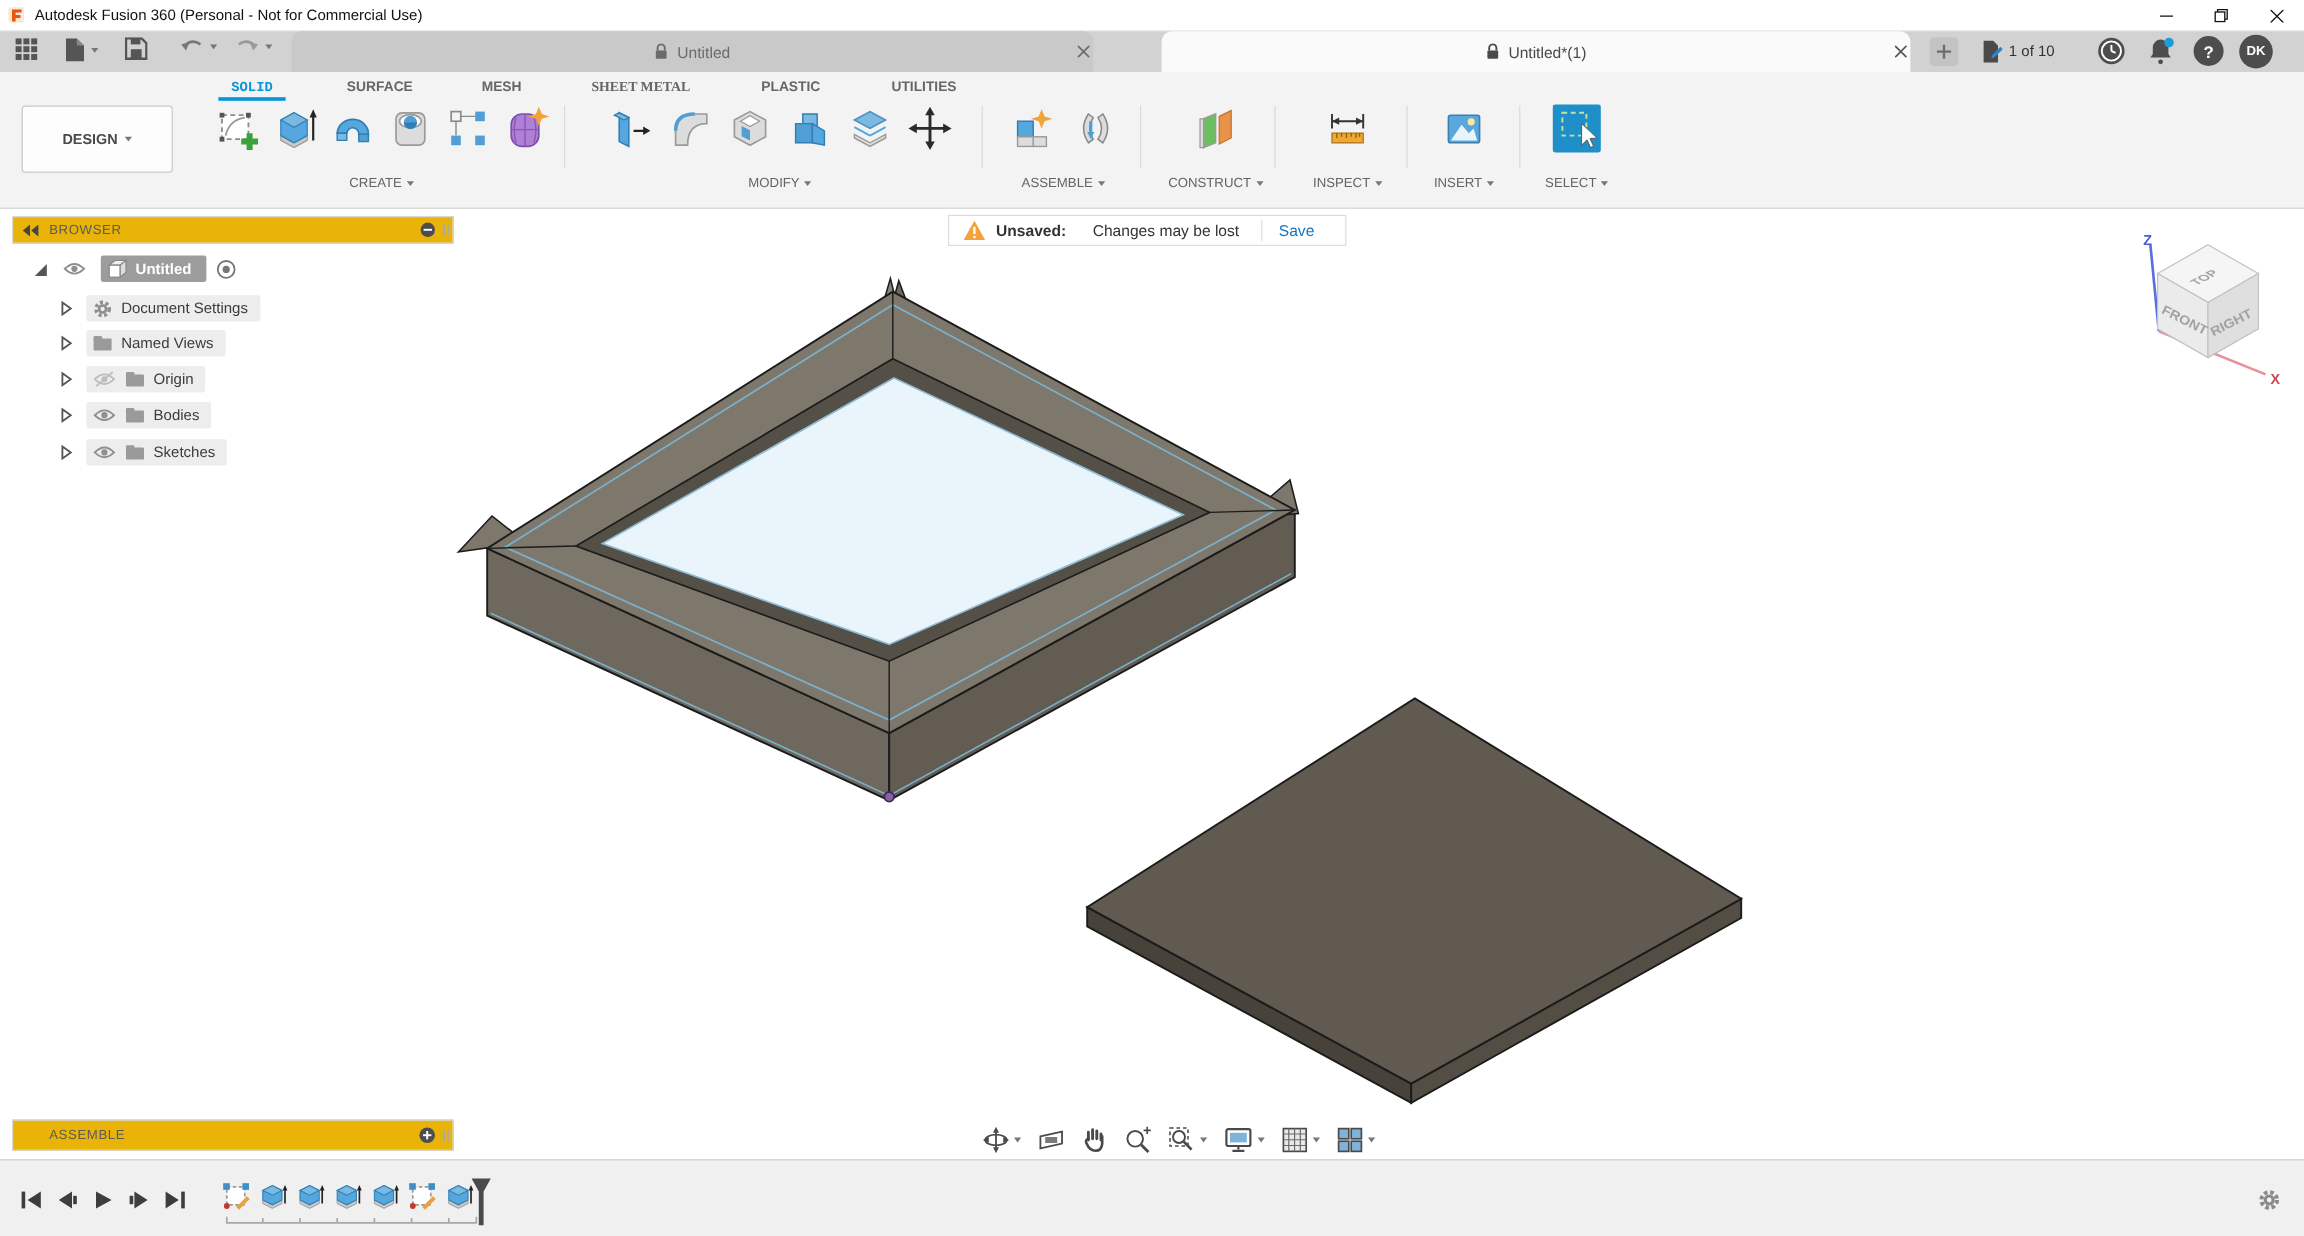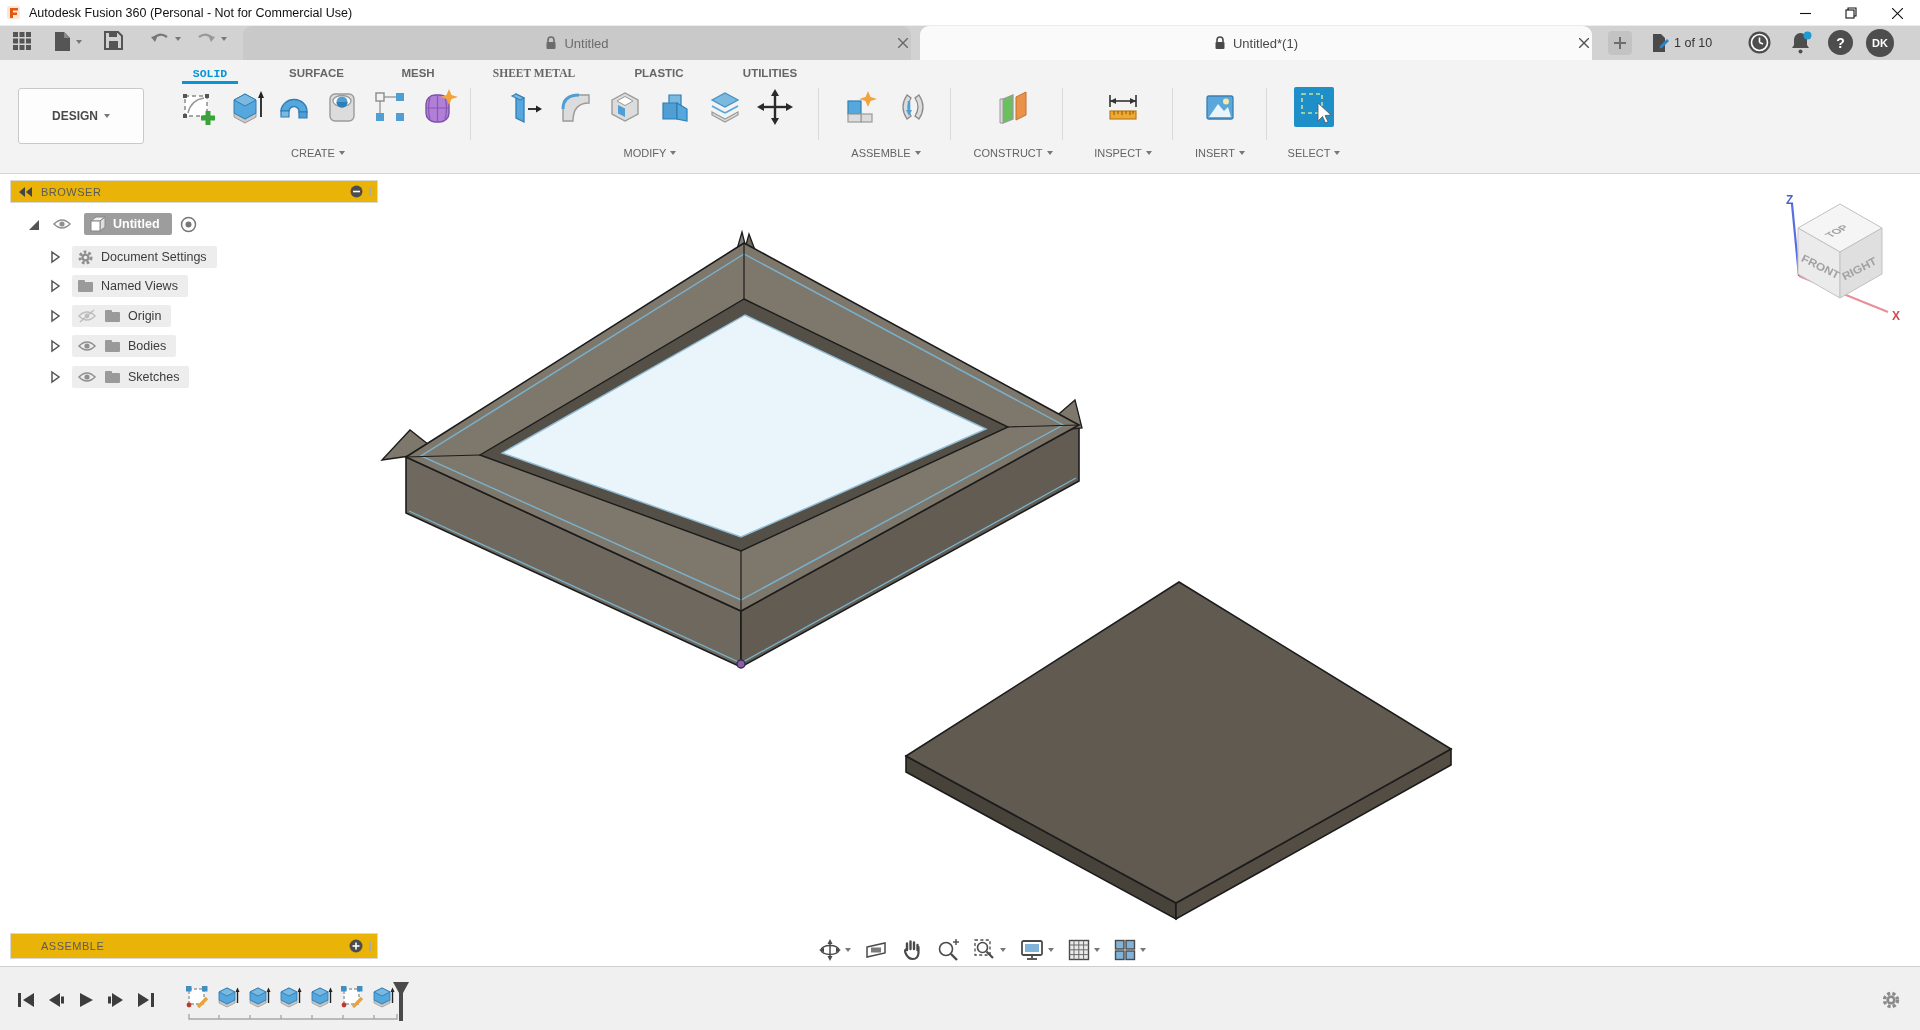--- a/index.html
+++ b/index.html
@@ -188,21 +188,21 @@
         </svg>
       <span class="tablabel">Untitled</span>
     </div>
     <div class="tab-close" style="left:895px;">
       <svg width="10" height="10" viewBox="0 0 10 10">
           <line x1="0" y1="0" x2="10" y2="10" stroke="#6b6b6b" stroke-width="1.4"></line>
           <line x1="10" y1="0" x2="0" y2="10" stroke="#6b6b6b" stroke-width="1.4"></line>
         </svg>
     </div>
 
-    <div class="doc-tab tab-active" style="left:920px;width:672px;">
+    <div class="doc-tab tab-active" style="left:968px;width:624px;">
       <svg width="12" height="14" viewBox="0 0 12 14">
           <path d="M3 6 V4 a3 3 0 0 1 6 0 V6" fill="none" stroke="#4a4a4a" stroke-width="1.6"></path>
           <rect x="1.5" y="6" width="9" height="7" rx="1" fill="#4a4a4a"></rect>
         </svg>
       <span class="tablabel">Untitled*(1)</span>
     </div>
     <div class="tab-close" style="left:1576px;">
       <svg width="10" height="10" viewBox="0 0 10 10">
           <line x1="0" y1="0" x2="10" y2="10" stroke="#555" stroke-width="1.4"></line>
           <line x1="10" y1="0" x2="0" y2="10" stroke="#555" stroke-width="1.4"></line>
@@ -483,20 +483,31 @@
     <div class="glabel" style="left:1178px;width:84px;">
         <span>INSERT</span>
         <i class="caret"></i>
       </div>
     <div class="glabel" style="left:1272px;width:84px;">
         <span>SELECT</span>
         <i class="caret"></i>
       </div>
   </div>
 
+  <div class="abs unsaved">
+    <svg width="18" height="16" viewBox="0 0 18 16">
+      <polygon points="9,0 18,16 0,16" fill="#f2a33c"></polygon>
+      <rect x="8" y="5" width="2" height="6" fill="#fff"></rect>
+        <rect x="8" y="12.5" width="2" height="2" fill="#fff"></rect>
+    </svg>
+    <span class="stat">Unsaved:</span>
+    <span class="msg">Changes may be lost</span>
+    <span class="vsep"></span>
+    <span class="save">Save</span>
+  </div>
 
   <div class="abs panel-hdr browser-hdr">
     <svg style="margin:0 8px 0 8px;" width="14" height="10" viewBox="0 0 14 10">
       <polygon points="6,0 6,10 0,5" fill="#444"></polygon>
         <polygon points="13,0 13,10 7,5" fill="#444"></polygon>
     </svg>
     <span>BROWSER</span>
     <svg style="position:absolute;right:14px;" width="13" height="13" viewBox="0 0 13 13">
       <circle cx="6.5" cy="6.5" r="6" fill="#4d4d4d"></circle>
         <rect x="3" y="5.7" width="7" height="1.6" fill="#fff"></rect>

